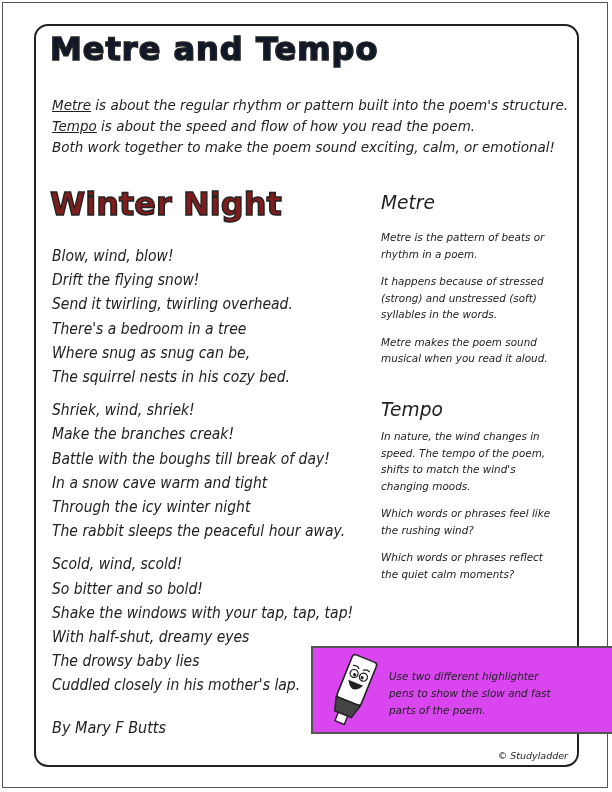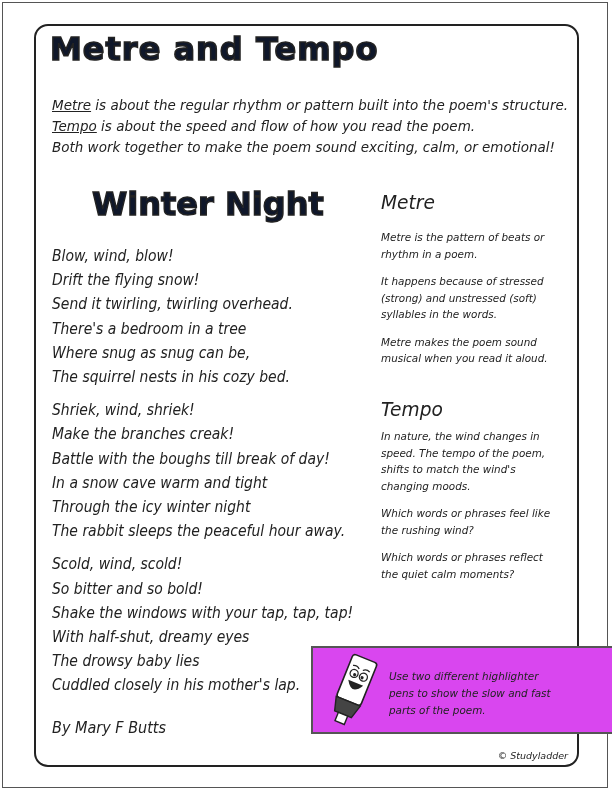--- a/index.html
+++ b/index.html
@@ -3,21 +3,21 @@
 <meta charset="utf-8">
 <style>
   html,body{margin:0;padding:0;background:#fff;}
   body{width:612px;height:792px;position:relative;overflow:hidden;font-family:"DejaVu Sans",sans-serif;color:#222;}
   .outer{position:absolute;left:2px;top:2px;width:606px;height:786px;border:1px solid #555;box-sizing:border-box;}
   .panel{position:absolute;left:34px;top:24px;width:545px;height:743px;border:2px solid #222;border-radius:14px;box-sizing:border-box;background:#fff;}
   .title{position:absolute;left:50px;top:30px;font-family:"DejaVu Sans",sans-serif;font-weight:bold;font-size:32px;letter-spacing:1px;color:#0f172a;
     -webkit-text-stroke:1.6px #222;text-shadow:none;white-space:nowrap;}
   .intro{position:absolute;left:52px;top:95px;font-size:14.5px;line-height:21px;font-style:italic;font-family:"DejaVu Sans",sans-serif;transform:scaleX(0.93);transform-origin:left top;white-space:nowrap;}
   .intro u{text-decoration:underline;}
-  .poem-title{position:absolute;left:50px;top:185px;font-weight:bold;font-size:32px;color:#0f172a;-webkit-text-stroke:1.4px #222;white-space:nowrap;margin-left:42px;}
+  .poem-title{position:absolute;left:50px;top:185px;font-weight:bold;font-size:32px;color:#7f1d1d;-webkit-text-stroke:1.4px #222;white-space:nowrap;}
   .poem{position:absolute;left:52px;top:244px;font-size:15px;font-style:italic;line-height:24.2px;transform:scaleX(0.93);transform-origin:left top;}
   .stanza{margin-bottom:9px;}
   .line{white-space:nowrap;display:block;}
   .author{position:absolute;left:52px;top:719px;font-size:15.5px;font-style:italic;transform:scaleX(0.93);transform-origin:left top;}
   .side{position:absolute;left:381px;font-style:italic;font-size:11.2px;line-height:16.5px;width:190px;transform:scaleX(0.93);transform-origin:left top;}
   .side h3{margin:0;font-weight:normal;font-size:20px;line-height:24px;}
   .side p{margin:0 0 11px 0;}
   .tip{position:absolute;left:311px;top:646px;width:308px;height:88px;border:2px solid #555;box-sizing:border-box;background:#d946ef;}
   .tip-text{position:absolute;left:76px;top:20px;font-size:11.2px;line-height:17px;font-style:italic;width:180px;transform:scaleX(0.93);transform-origin:left top;}
   .marker{position:absolute;left:8px;top:4px;}

